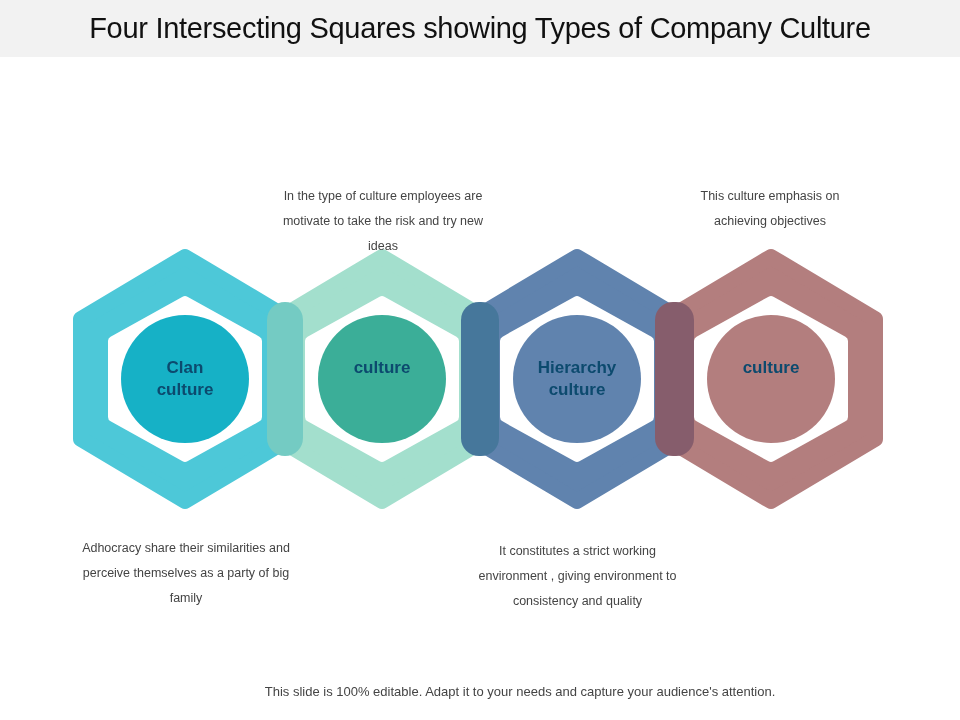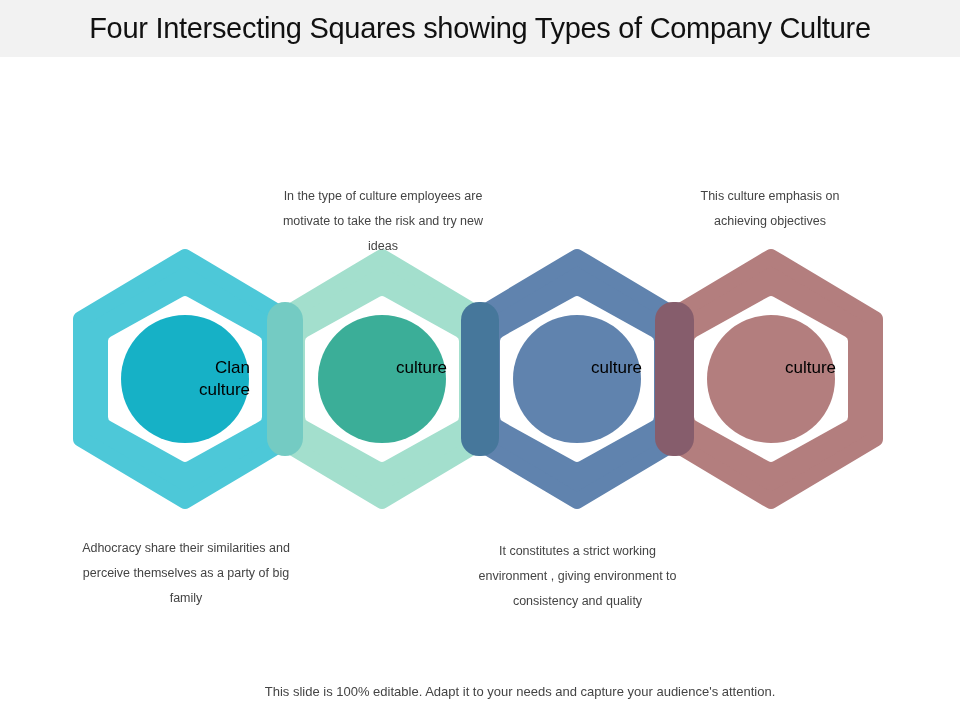--- a/index.html
+++ b/index.html
@@ -13,22 +13,22 @@
       background: #f2f2f2;
       display: flex; align-items: center; justify-content: center;
     }
     .title-bar h1 {
       margin: 0; font-weight: normal; font-size: 29px; color: #111111;
       letter-spacing: -0.3px;
       font-family: "Liberation Sans", sans-serif;
     }
     svg.diagram { position: absolute; left: 0; top: 0; }
     .node-label {
-      position: absolute; width: 130px; text-align: right;
-      color: #000000; font-weight: normal; font-size: 17px; line-height: 22px;
+      position: absolute; width: 130px; text-align: center;
+      color: #0c4a6e; font-weight: bold; font-size: 17px; line-height: 22px;
     }
     .desc {
       position: absolute; text-align: center; color: #444444;
       font-size: 12.5px; line-height: 25px;
     }
     .footer {
       position: absolute; left: 0; top: 684px; width: 960px; text-align: center;
       color: #444444; font-size: 13px; padding-left: 40px;
     }
   </style>
@@ -76,20 +76,21 @@
 </svg>
 
 <div class="node-label" style="left:120px; top:357px;">
   <div>Clan</div>
   <div>culture</div>
 </div>
 <div class="node-label" style="left:317px; top:357px;">
   <div>culture</div>
 </div>
 <div class="node-label" style="left:512px; top:357px;">
+  <div>Hierarchy</div>
   <div>culture</div>
 </div>
 <div class="node-label" style="left:706px; top:357px;">
   <div>culture</div>
 </div>
 
 <div class="desc" style="left:278px; top:184px; width:210px;">In the type of culture employees are motivate to take the risk and try new ideas</div>
 <div class="desc" style="left:680px; top:184px; width:180px;">This culture emphasis on achieving objectives</div>
 <div class="desc" style="left:78px; top:536px; width:216px;">Adhocracy share their similarities and perceive  themselves as a party of big family</div>
 <div class="desc" style="left:465px; top:539px; width:225px;">It constitutes a strict working environment , giving environment to consistency and quality</div>

